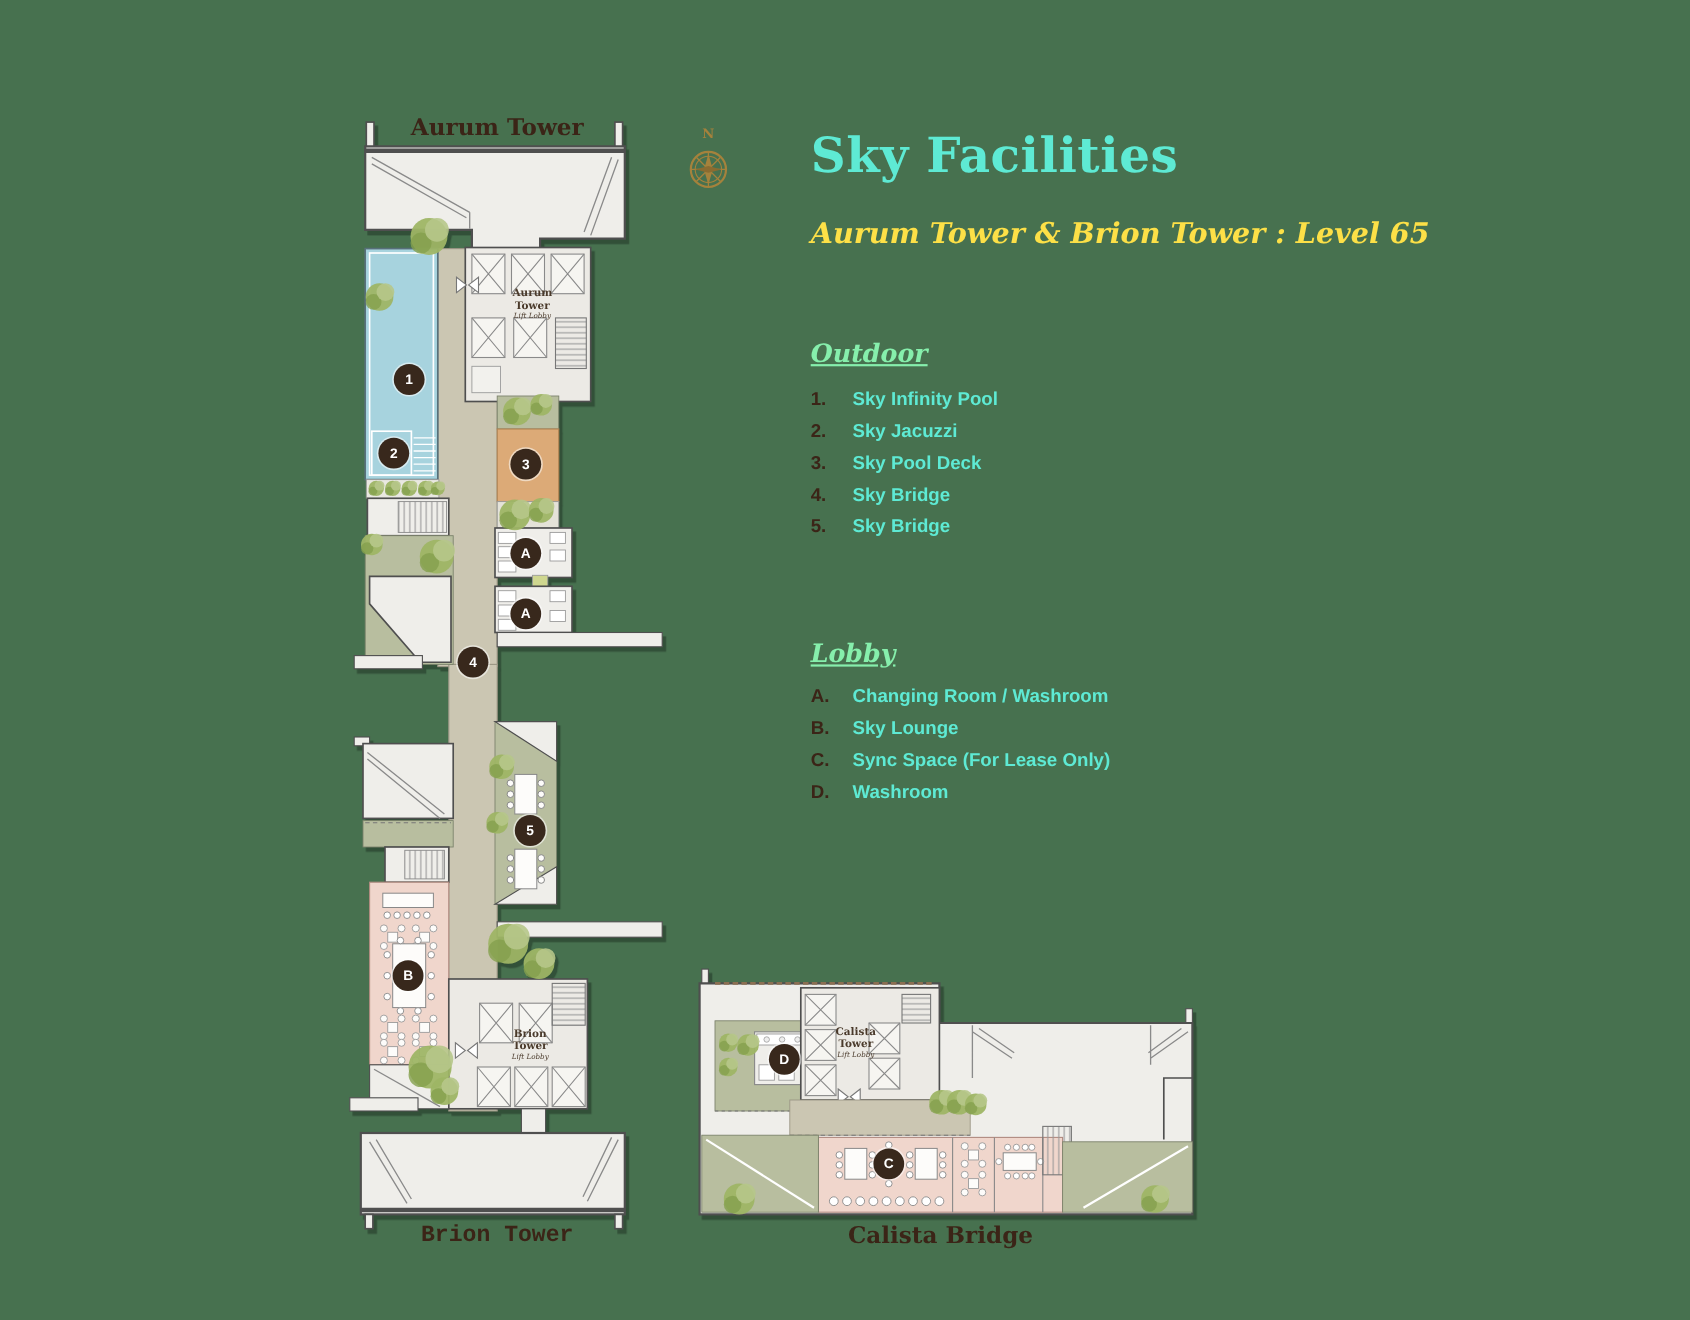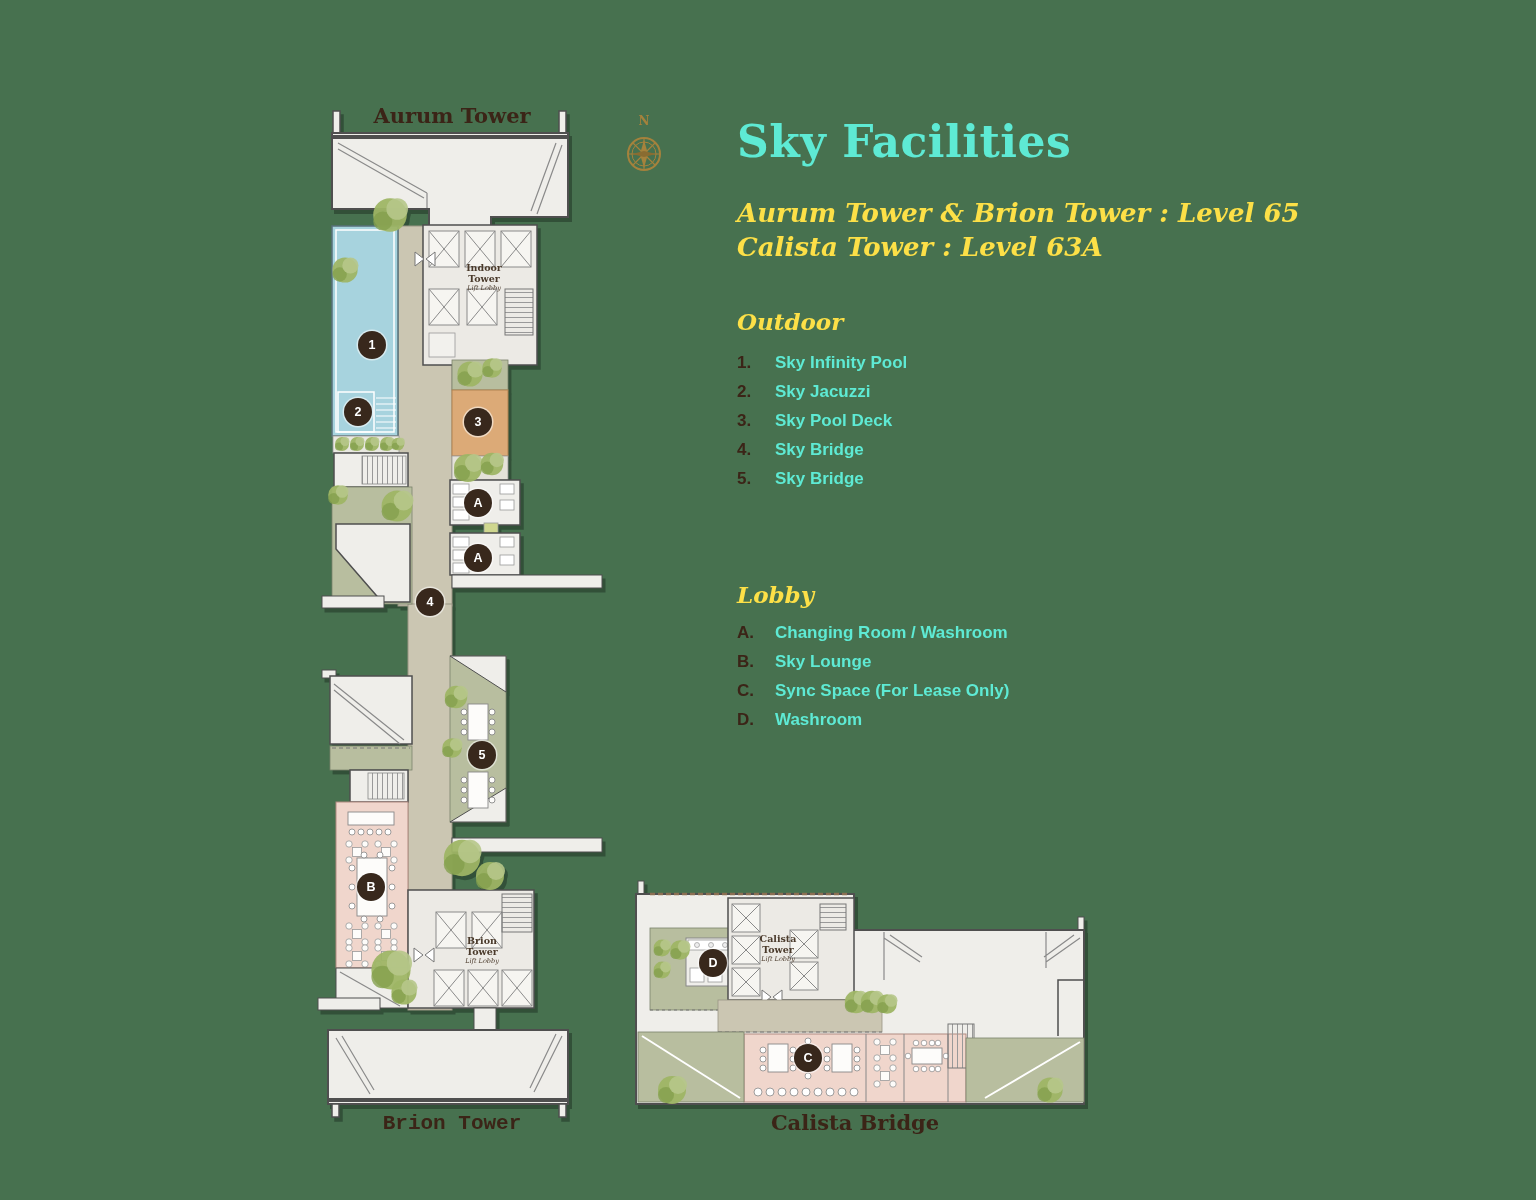--- a/index.html
+++ b/index.html
@@ -15,21 +15,22 @@
     font:700 44px/1.1 "DejaVu Serif", serif;
     color:#5eead4;letter-spacing:.5px;
   }
   #subtitle{
     left:737px;top:196px;
     font:italic 700 26px/34px "DejaVu Serif", serif;
     color:#fde047;
   }
   .legend-header{
     font:italic 700 23px/1 "DejaVu Serif", serif;
-    color:#fde047;
+    color:#86efac;
+    text-decoration:underline;
   }
   #outdoor-header{left:737px;top:310px;}
   #indoor-header{left:737px;top:583px;}
   #outdoor-list{left:737px;top:348px;}
   #indoor-list{left:737px;top:618px;}
   .lrow{display:flex;height:29px;align-items:center;}
   .lnum{width:38px;font:700 17px "Liberation Sans",sans-serif;color:#3B2417;}
   .llab{font:700 17px "Liberation Sans",sans-serif;color:#5eead4;white-space:nowrap;}
   
   #compass{left:618px;top:114px;}
@@ -330,21 +331,21 @@
     <use href="#tree" transform="translate(672,1090) scale(1.0)"></use>
     <use href="#tree" transform="translate(1050,1090) scale(0.9)"></use>
   </g>
 </svg>
 
 <div class="abs tower-label" style="left:452px;top:103px;">Aurum Tower</div>
 <div class="abs tower-label" style="left:452px;top:1112px;font-family:Liberation Mono, monospace;">Brion Tower</div>
 <div class="abs tower-label" style="left:855px;top:1110px;">Calista Bridge</div>
 
 <div class="abs lobby-label" style="left:484px;top:277px;">
-  <span class="nm">Indoor</span>
+  <span class="nm">Aurum</span>
   <span class="nm">Tower</span>
   <span class="sub">Lift Lobby</span>
 </div>
 <div class="abs lobby-label" style="left:482px;top:950px;">
   <span class="nm">Brion</span>
   <span class="nm">Tower</span>
   <span class="sub">Lift Lobby</span>
 </div>
 <div class="abs lobby-label" style="left:778px;top:948px;text-align:center;">
   <span class="nm">Calista</span>
@@ -373,21 +374,20 @@
     </g>
     <path d="M26,12 L30,26 L26,40 L22,26 Z" fill="#A5823C"></path>
     <path d="M14,26 L26,23 L38,26 L26,29 Z" fill="#8A6C31"></path>
   </svg>
 </div>
 
 <div class="abs" id="title">Sky Facilities</div>
 
 <div class="abs" id="subtitle">
   <div>Aurum Tower &amp; Brion Tower : Level 65</div>
-  <div>Calista Tower : Level 63A</div>
 </div>
 
 <div class="abs legend-header" id="outdoor-header">Outdoor</div>
 
 <div class="abs" id="outdoor-list">
   <div class="lrow">
     <span class="lnum">1.</span>
     <span class="llab">Sky Infinity Pool</span>
   </div>
   <div class="lrow">

